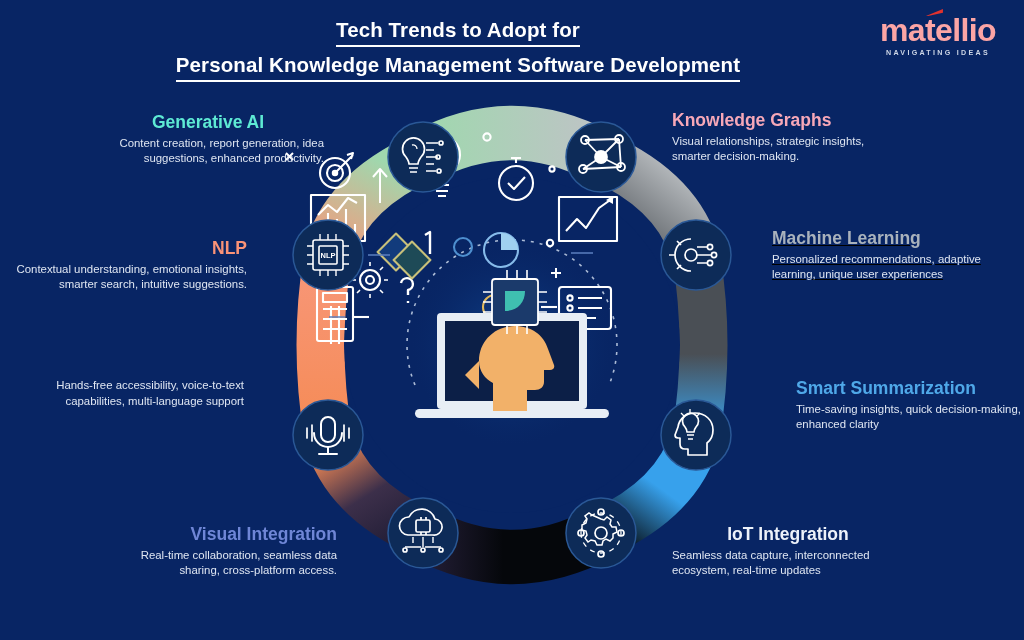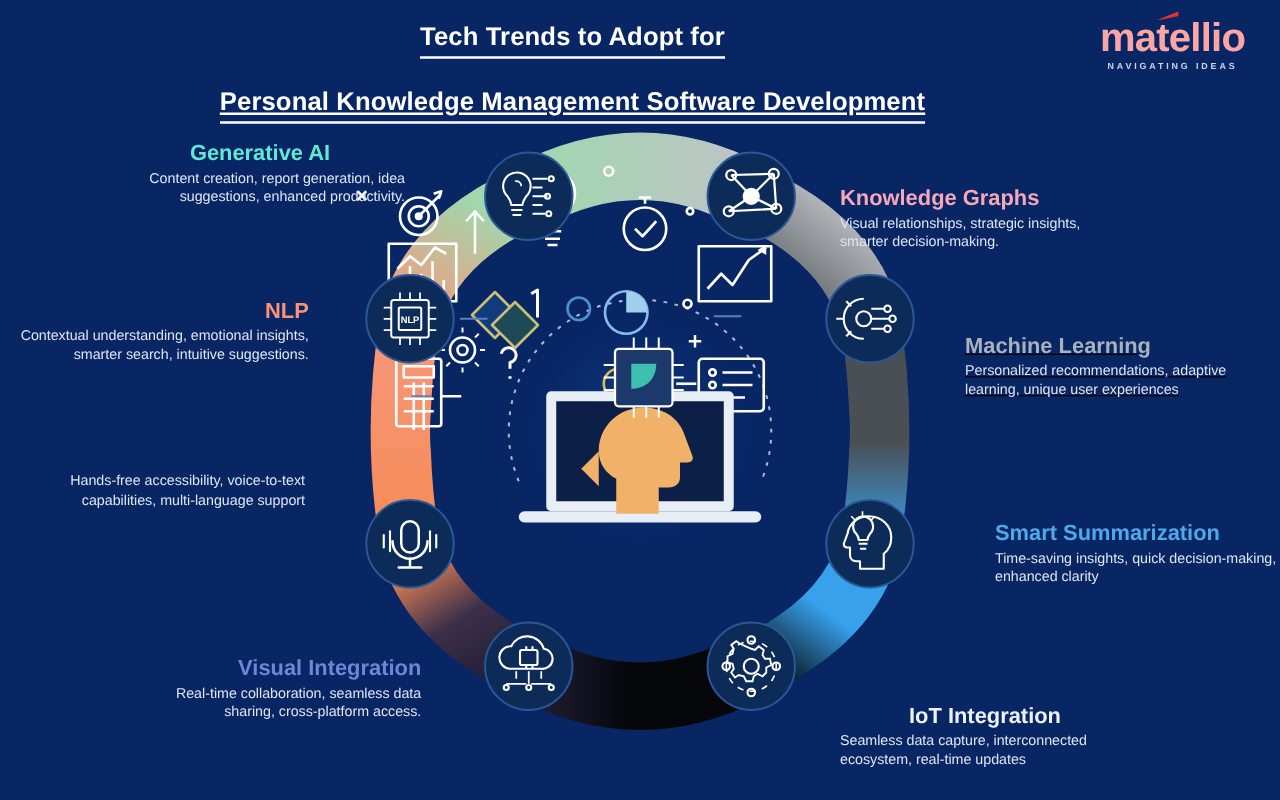--- a/index.html
+++ b/index.html
@@ -15,37 +15,37 @@
   .title-wrap {
     position: absolute; left: 0; top: 18px; width: 916px;
     text-align: center; pointer-events: none;
   }
   .title-l1, .title-l2 {
     color: #ffffff; font-weight: bold; letter-spacing: .1px;
     display: inline-block; padding-bottom: 3px;
     border-bottom: 2px solid #ffffff;
   }
   .title-l1 { font-size: 20.5px; }
-  .title-l2 { font-size: 20.5px; margin-top: 23px; text-decoration: underline; }
+  .title-l2 { font-size: 20.5px; margin-top: 6px; }
 
   .logo { position: absolute; right: 16px; top: 14px; text-align: center; width: 140px; }
   .logo-word { position: relative; display: inline-block; color: #fca5a5; font-size: 32px;
                font-weight: bold; letter-spacing: -.6px; line-height: 1; }
   .logo-tick { position: absolute; left: 46px; top: -5px; width: 17px; height: 7px;
                background: #E1322E; clip-path: polygon(0 100%, 100% 0, 100% 55%, 12% 100%); }
   .logo-tag { color: #cdd6e6; font-size: 7.1px; letter-spacing: 2.3px; margin-top: 3px; font-weight: bold; }
 
   
   #ring { position: absolute; left: 255px; top: 95px; }
 
   
   .blk { position: absolute; width: 232px; }
   .blk h3 { font-size: 17.5px; font-weight: bold; line-height: 1.18; margin-bottom: 3px; }
   .blk p  { font-size: 11.4px; color: #dfe6f2; line-height: 1.38; }
-  .right-blk { text-align: left; margin-top: 38px; }
+  .right-blk { text-align: left; }
   .left-blk  { text-align: right; }
 
   #b-gen  { left: 92px;  top: 112px; }
   #b-nlp  { left: 15px;  top: 238px; }
   #b-voice{ left: 12px;  top: 378px; }
   #b-cloud{ left: 105px; top: 524px; }
   #b-kg   { left: 672px; top: 110px; }
   #b-ml   { left: 772px; top: 228px; text-decoration: underline; }
   #b-ss   { left: 796px; top: 378px; }
   #b-iot  { left: 672px; top: 524px; }

